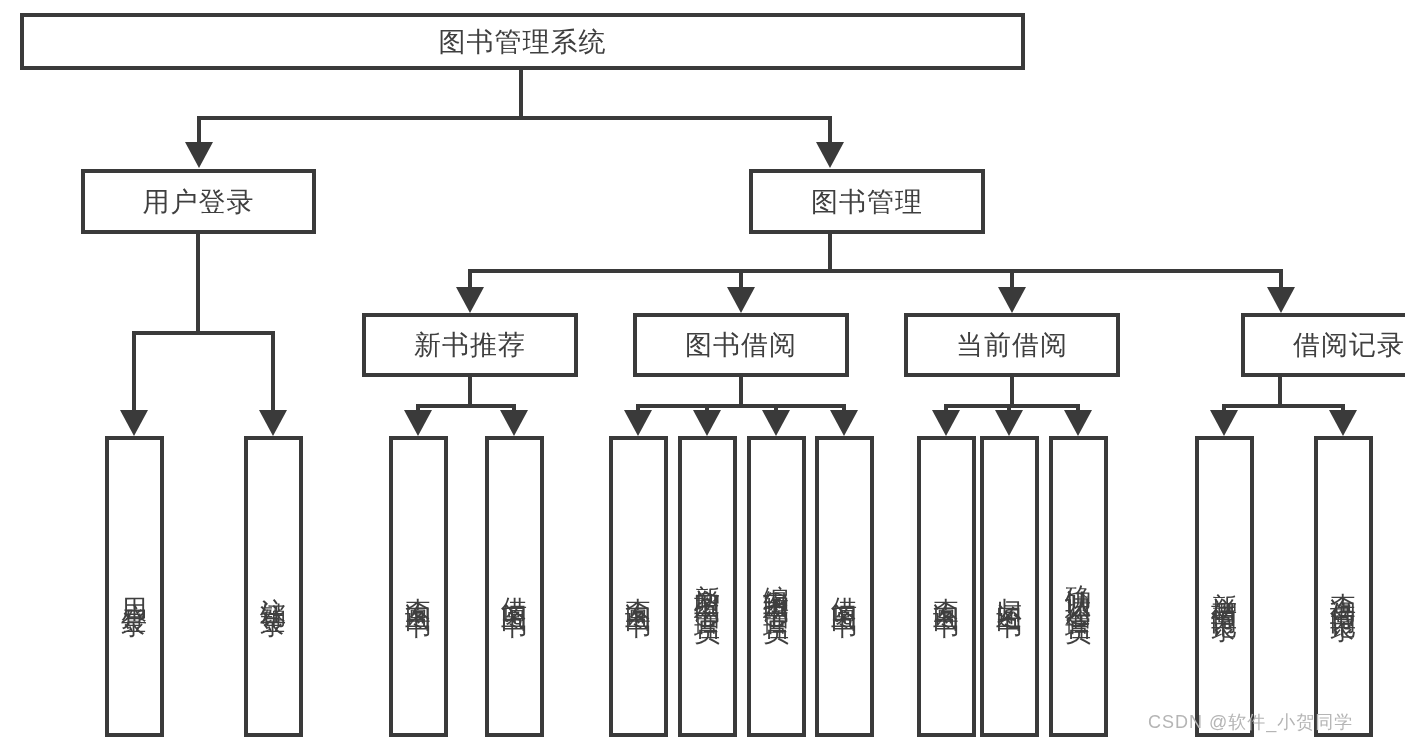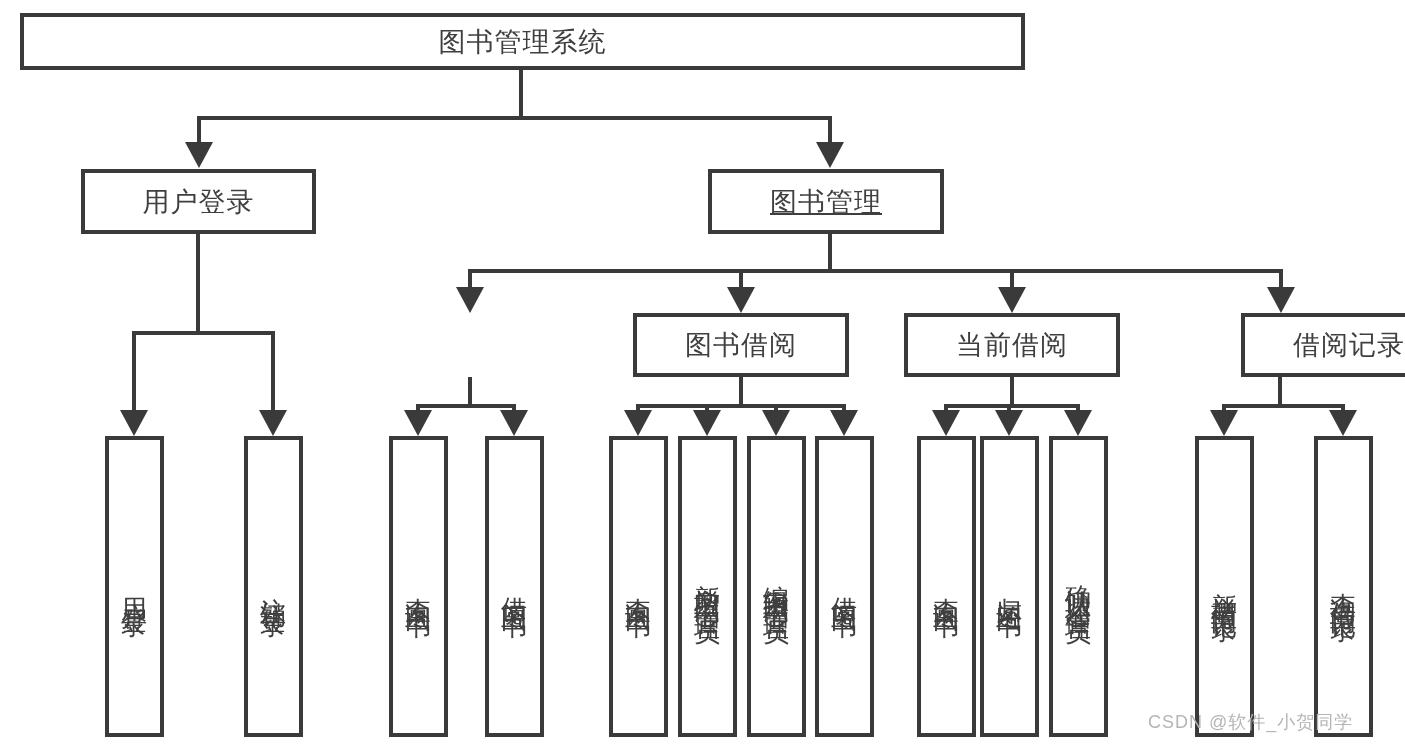--- a/index.html
+++ b/index.html
@@ -59,24 +59,27 @@
 
 <div class="canvas" id="canvas">
 
   <div class="box h root" style="left:20px; top:13px; width:1005px; height:57px;">
     <span>图书管理系统</span>
   </div>
 
   <div class="box h" style="left:81px; top:169px; width:235px; height:65px;">
     <span>用户登录</span>
   </div>
-  <div class="box h" style="left:708px; top:169px; width:236px; height:65px;text-decoration:underline;">
+  <div class="box h" style="left:749px; top:169px; width:236px; height:65px;">
     <span>图书管理</span>
   </div>
 
+  <div class="box h" style="left:362px; top:313px; width:216px; height:64px;">
+    <span>新书推荐</span>
+  </div>
   <div class="box h" style="left:904px; top:313px; width:216px; height:64px;">
     <span>当前借阅</span>
   </div>
   <div class="box h" style="left:633px; top:313px; width:216px; height:64px;">
     <span>图书借阅</span>
   </div>
   <div class="box h" style="left:1241px; top:313px; width:216px; height:64px;">
     <span>借阅记录</span>
   </div>
 

